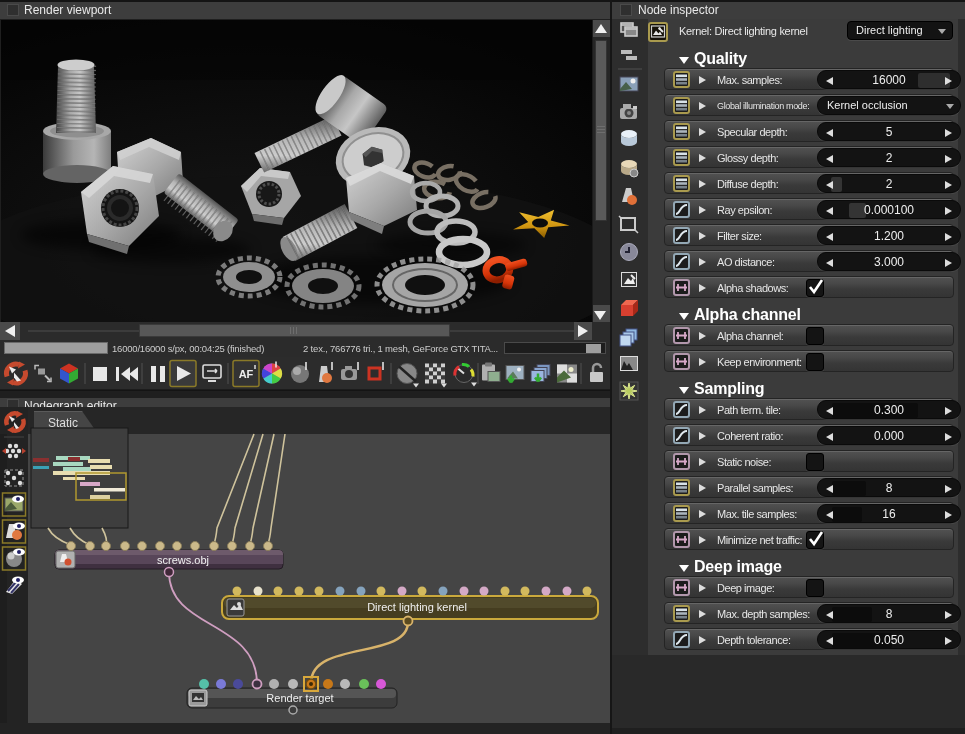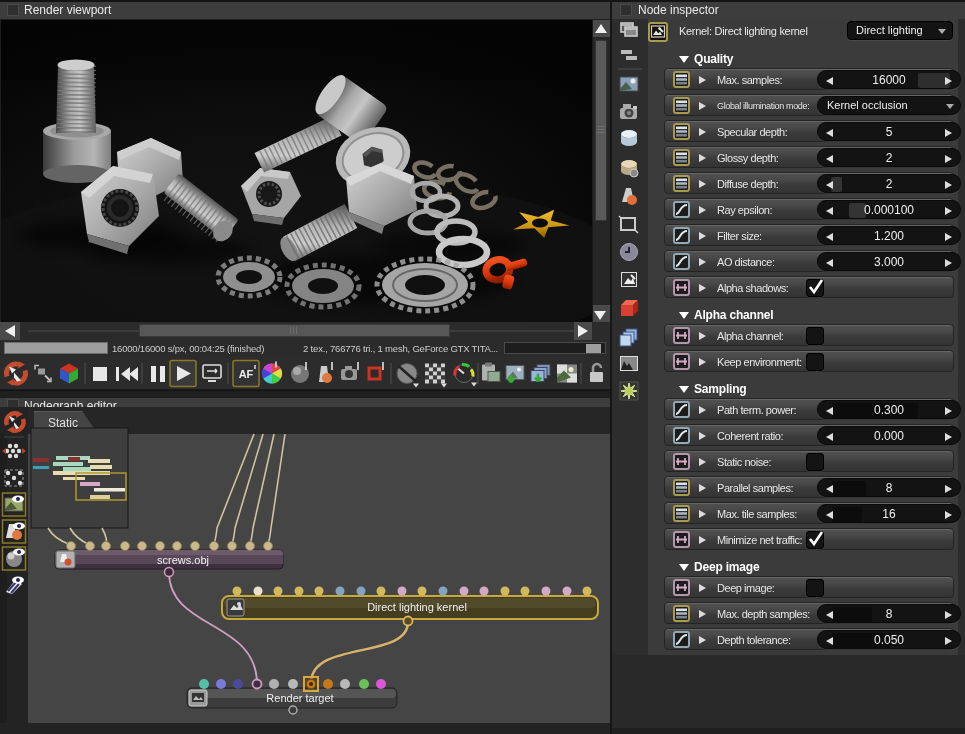--- a/index.html
+++ b/index.html
@@ -14,21 +14,21 @@
 .ricY{border:2px solid #a99a4e}
 .ricB{border:2px solid #93a8b5}
 .ricP{border:2px solid #b297ac}
 .rar{position:absolute;left:34px;top:7px;width:0;height:0;border-left:7px solid #ddd;border-top:4px solid transparent;border-bottom:4px solid transparent}
 .rlb{position:absolute;left:52px;top:0;height:22px;line-height:22px;color:#e6e6e6;font-size:11px;letter-spacing:-0.45px;white-space:nowrap}
 .sld{position:absolute;left:152px;top:1px;width:144px;height:19px;border-radius:9px;background:#131313;border:1px solid #0a0a0a;box-shadow:0 1px 0 rgba(255,255,255,.08);color:#eee;font-size:11.5px;}
 .sld .v{position:absolute;left:0;width:100%;text-align:center;top:2px;font-size:12px}
 .sld .la{position:absolute;left:8px;top:5.5px;width:0;height:0;border-right:7px solid #ddd;border-top:4px solid transparent;border-bottom:4px solid transparent}
 .sld .ra{position:absolute;right:8px;top:5.5px;width:0;height:0;border-left:7px solid #ddd;border-top:4px solid transparent;border-bottom:4px solid transparent}
 .chk{position:absolute;left:141px;top:2px;width:18px;height:18px;border-radius:3px;background:#141414;border:1px solid #000;box-shadow:0 1px 0 rgba(255,255,255,.08)}
-.hdr{position:absolute;left:679px;color:#fff;font-size:12px;font-weight:bold;height:14px;line-height:14px;letter-spacing:-0.2px}
+.hdr{position:absolute;left:679px;color:#fff;font-size:16px;font-weight:bold;height:14px;line-height:14px;letter-spacing:-0.2px}
 .hdr .tri{display:inline-block;width:0;height:0;border-top:7px solid #fff;border-left:5px solid transparent;border-right:5px solid transparent;margin-right:5px;position:relative;top:0px}
 </style></head><body>
 
 <div class="abs" style="left:0;top:0;width:610px;height:2px;background:#141414"></div>
 <div class="tbar" style="left:0;top:2px;width:641px;height:17px;line-height:17px">
     <span class="tbox" style="left:7px;top:2px"></span>
     <span style="position:absolute;left:24px">Render viewport</span>
   </div>
 <svg class="abs" style="left:1px;top:20px" width="591" height="302" viewBox="0 0 591 302">
     <defs>
@@ -890,21 +890,21 @@
     <span class="chk"></span>
   </div>
 <div class="hdr" style="top:382px"><span class="tri"></span>Sampling</div>
 <div class="row" style="top:398px">
     <span class="ric ricB">
       <svg width="13" height="13" viewBox="0 0 13 13" style="position:absolute;left:0px;top:0px">
         <path d="M1,11 C5,11 5,2 12,2" fill="none" stroke="#dfe8ee" stroke-width="2"></path>
       </svg>
     </span>
     <span class="rar"></span>
-    <span class="rlb">Path term. power:</span>
+    <span class="rlb">Path term. tile:</span>
     <span class="sld">
       <span style="position:absolute;left:14px;top:2px;width:86px;height:15px;background:#0c0c0c;border-radius:2px"></span>
       <span class="la"></span>
       <span class="v">0.300</span>
       <span class="ra"></span>
     </span>
   </div>
 <div class="row" style="top:424px">
     <span class="ric ricB">
       <svg width="13" height="13" viewBox="0 0 13 13" style="position:absolute;left:0px;top:0px">

